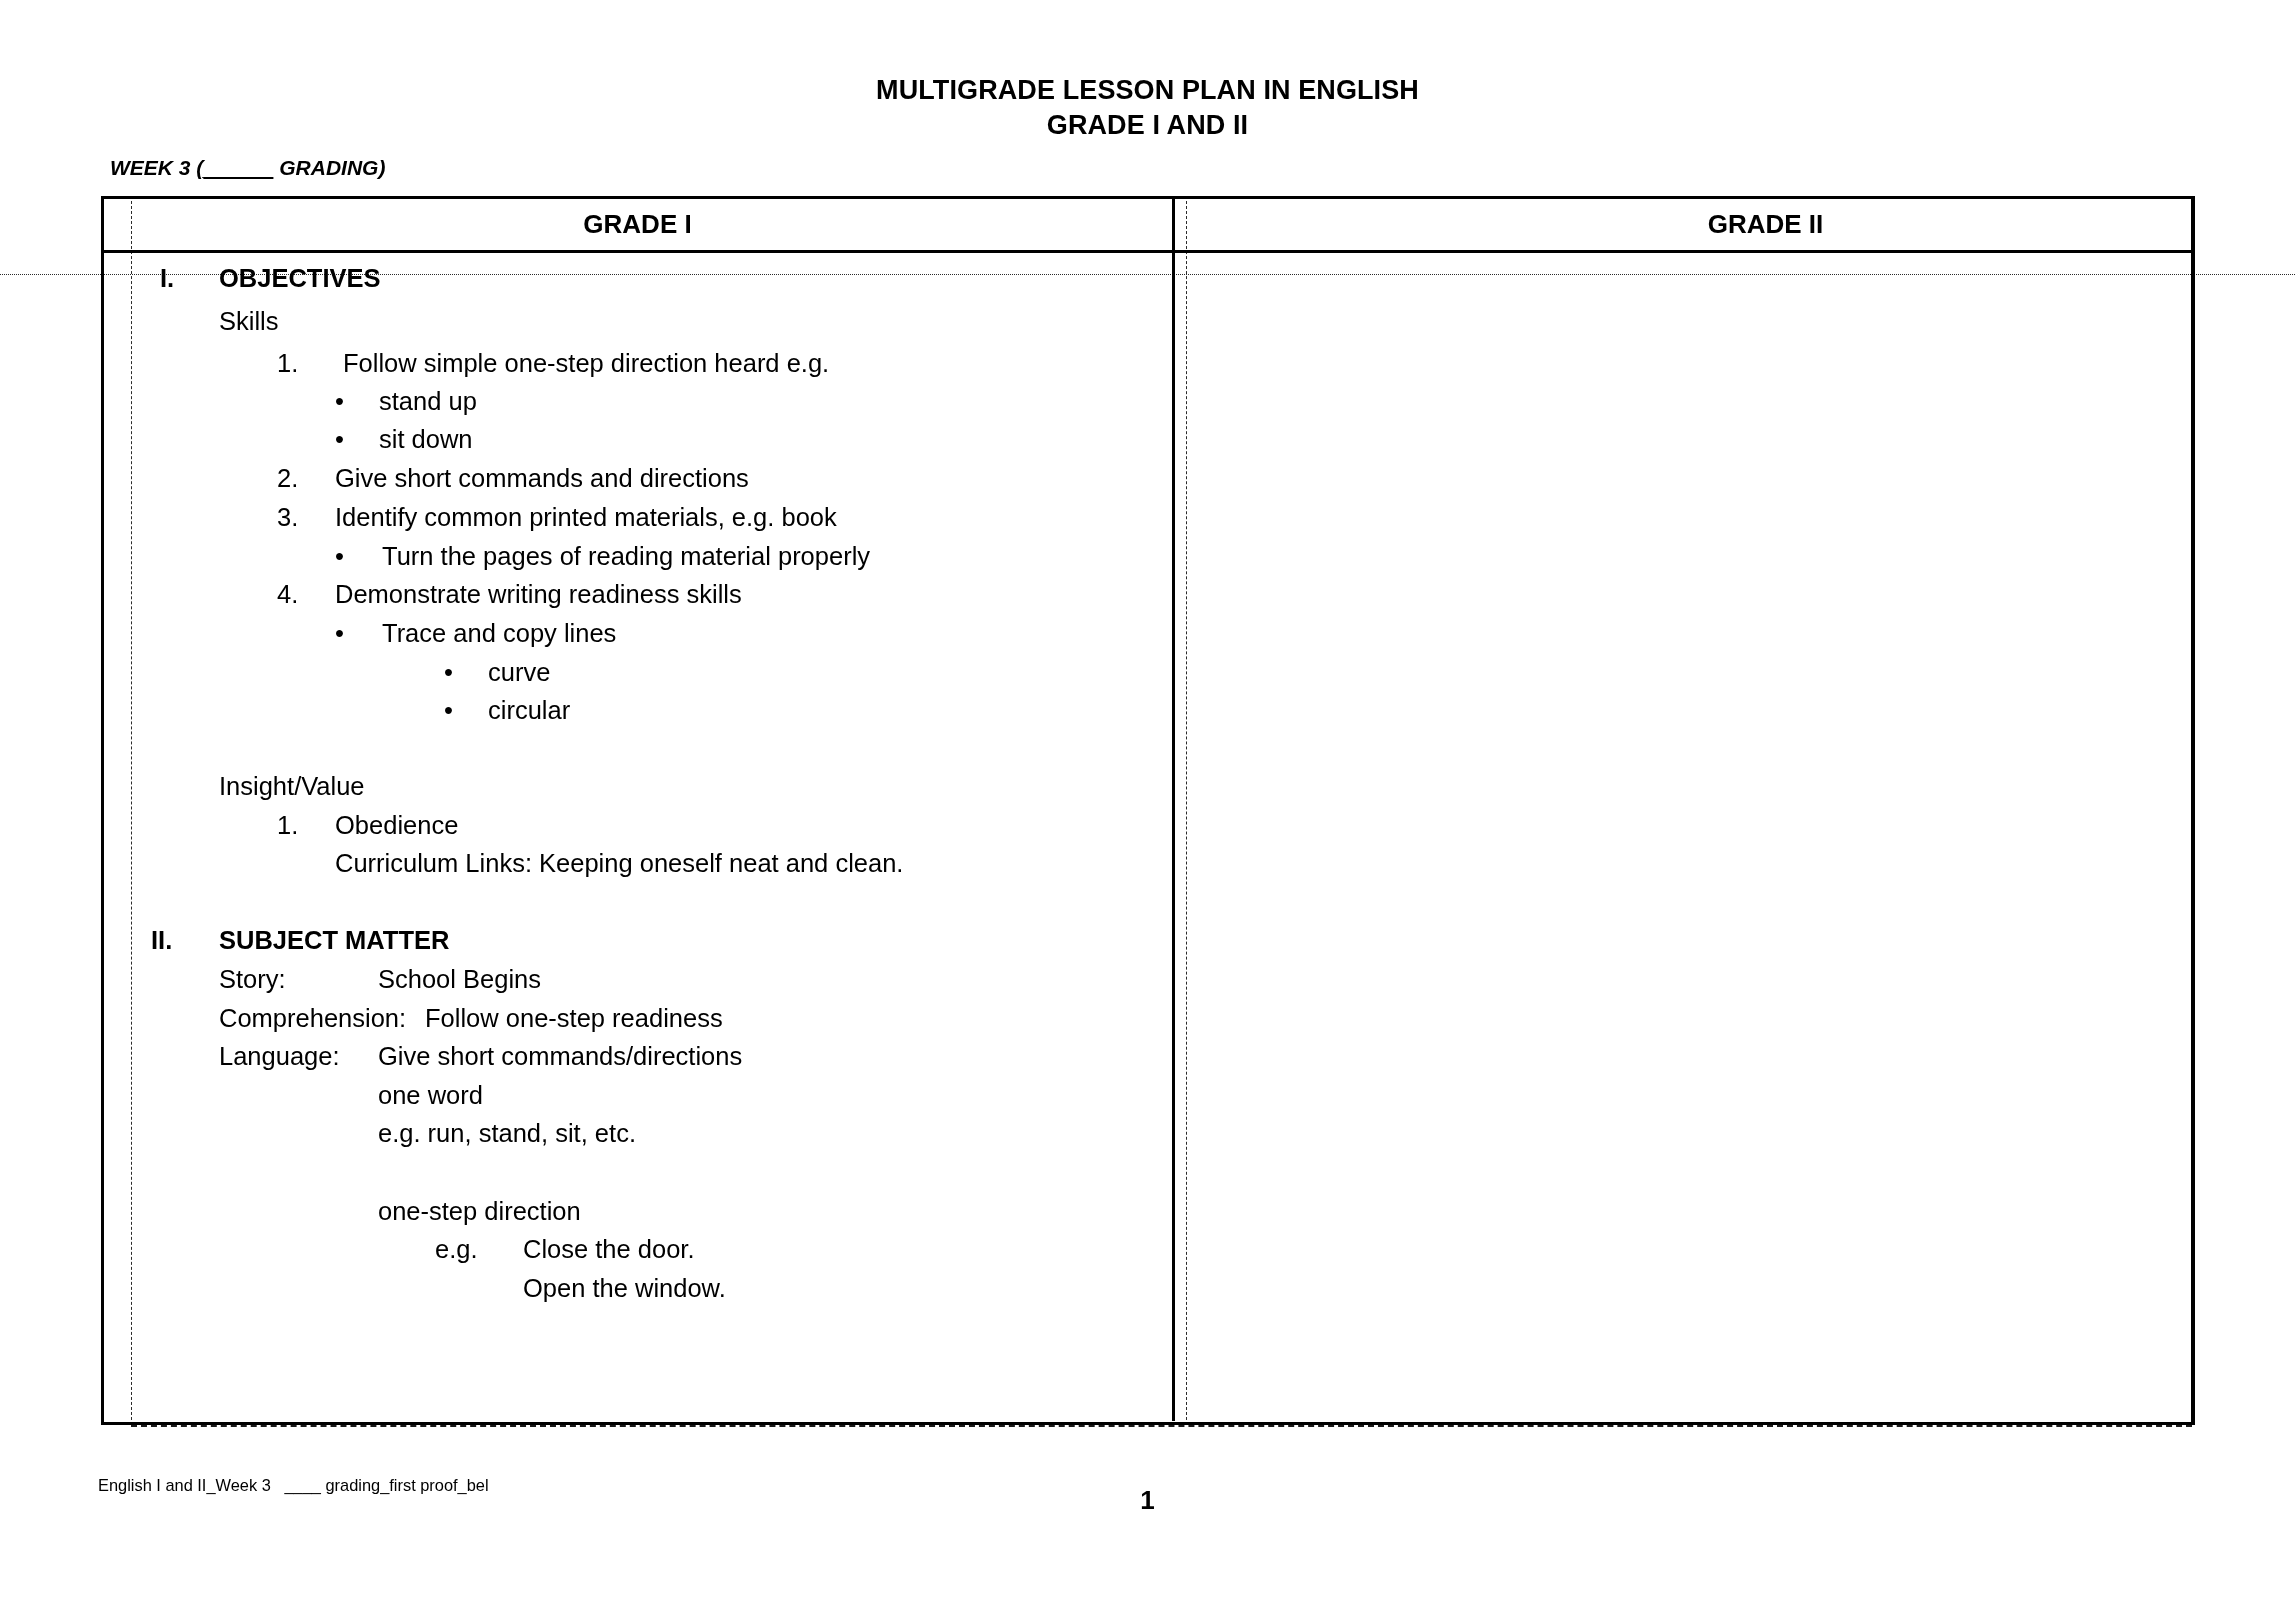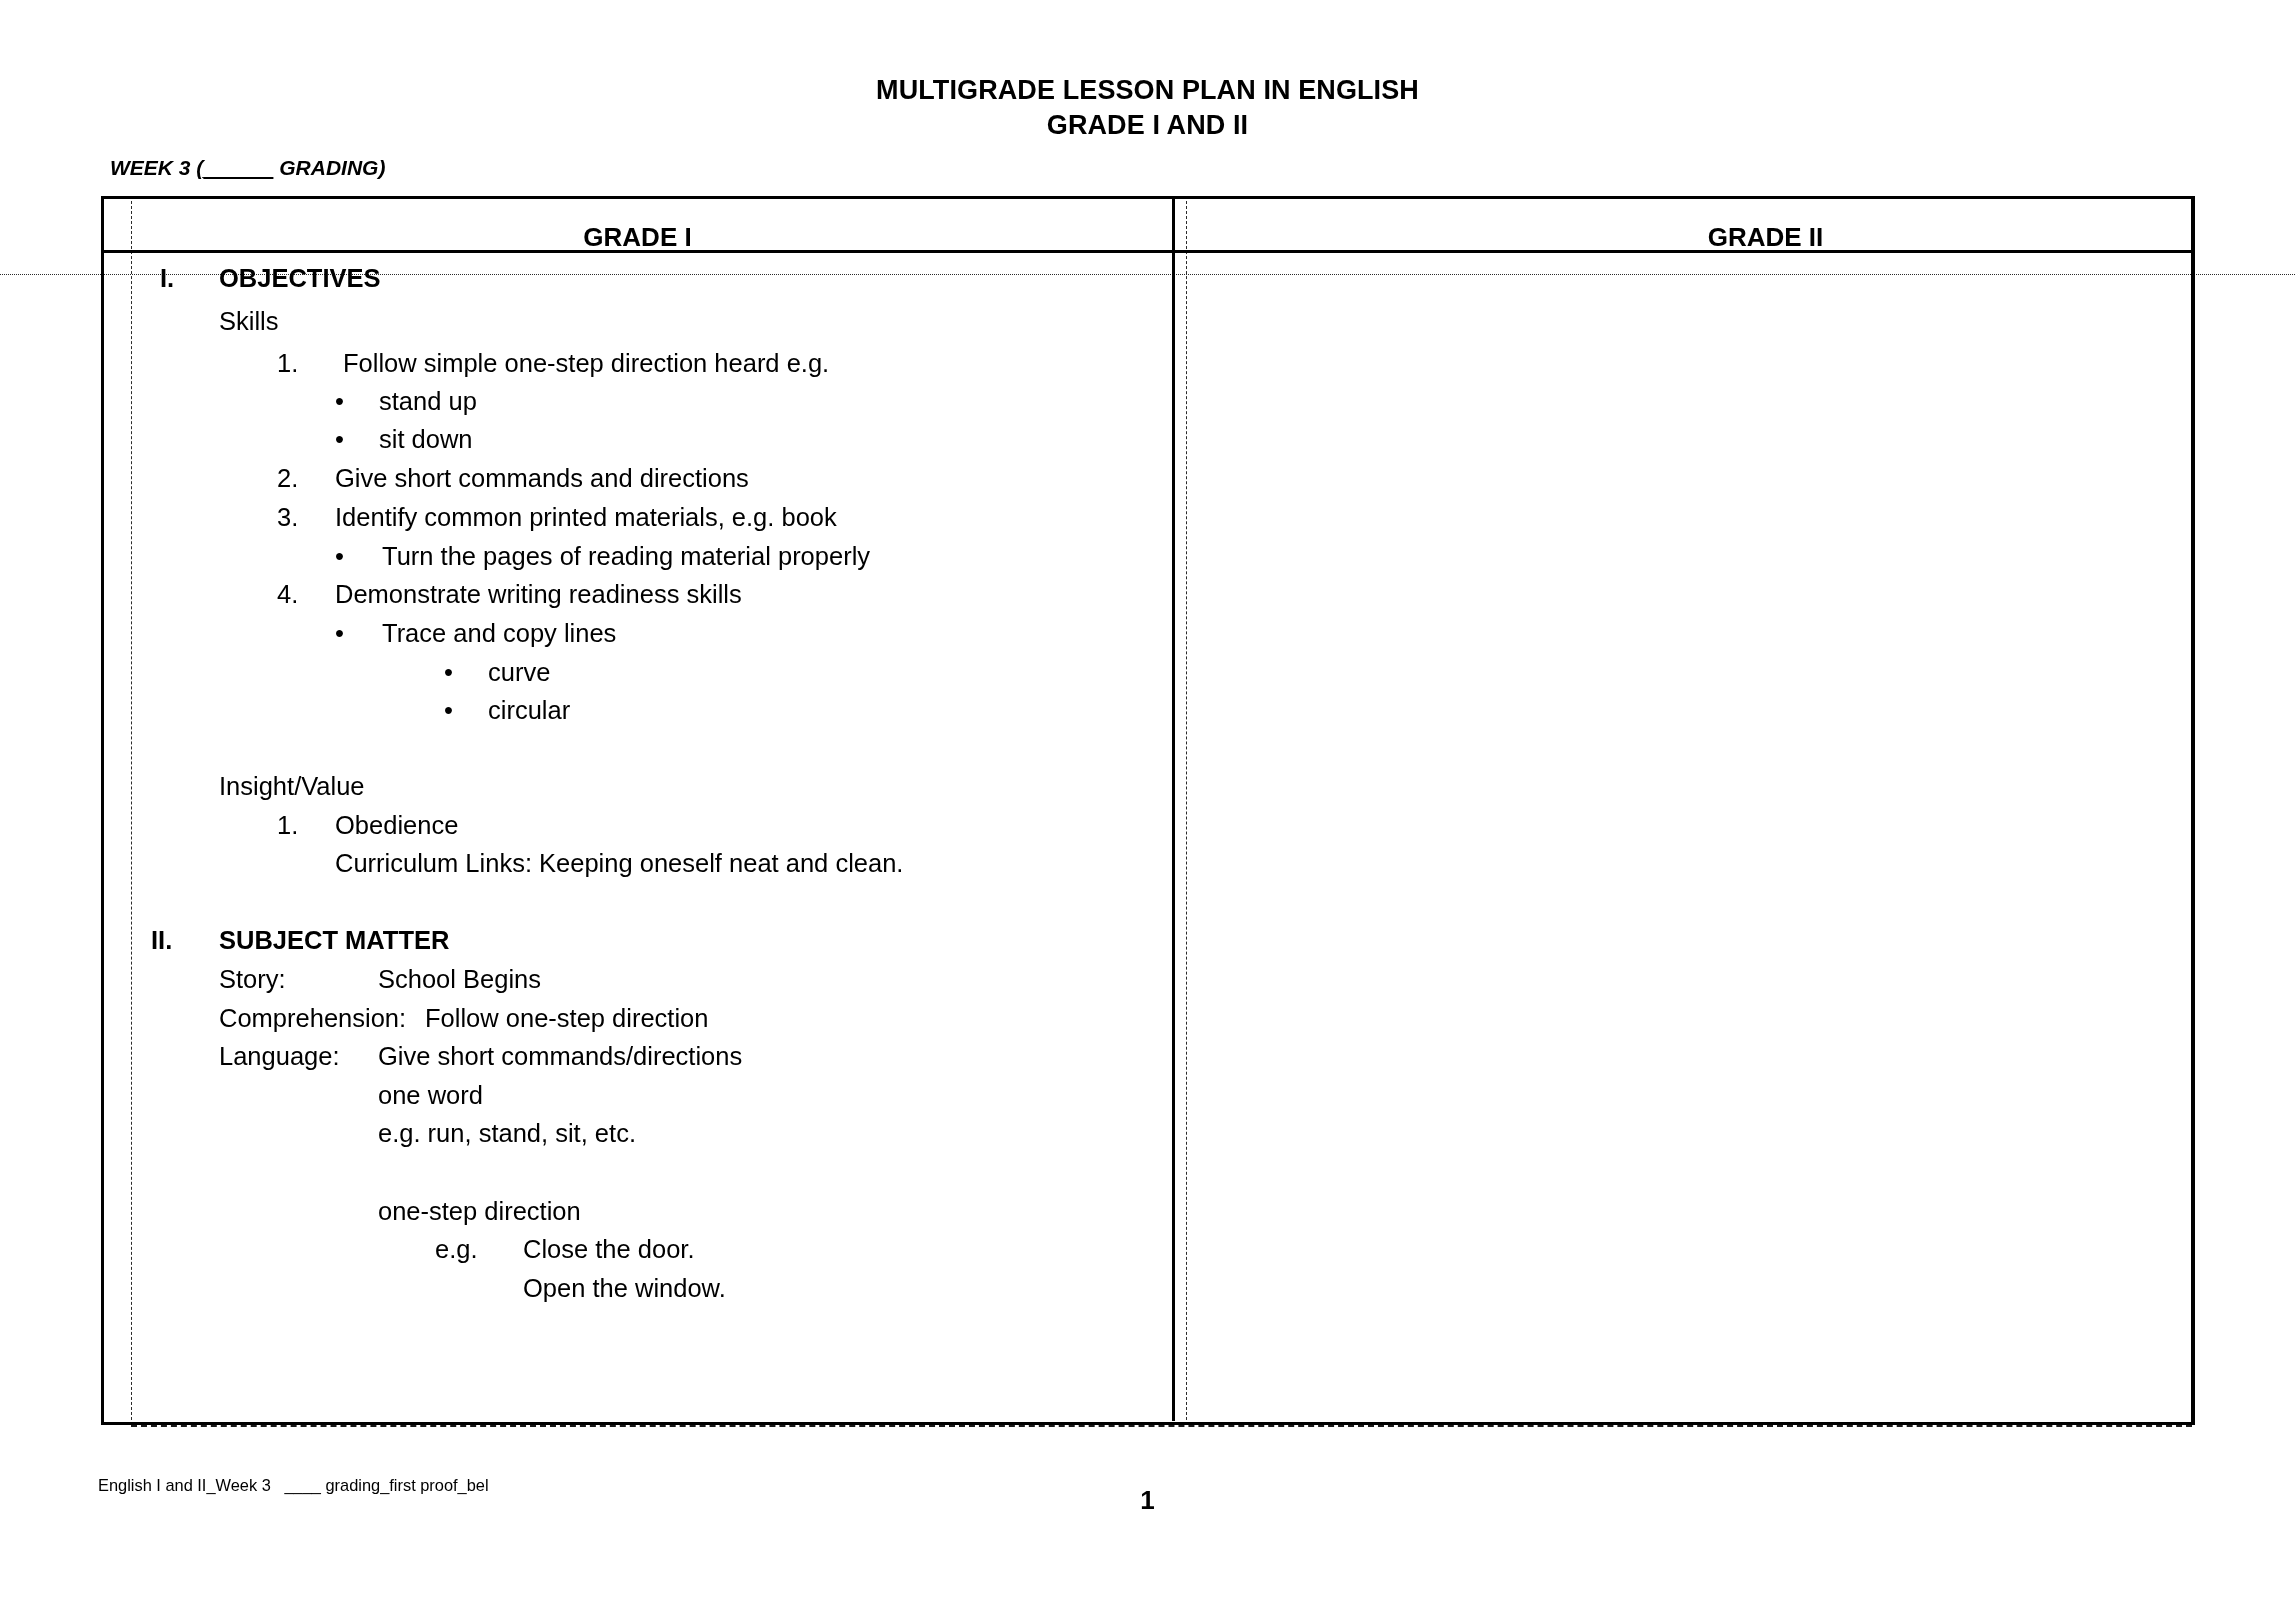--- a/index.html
+++ b/index.html
@@ -92,21 +92,20 @@
     border-bottom: 3.3px solid #000;
   }
   .th {
     position: absolute;
     top: 0;
     height: 51px;
     line-height: 51px;
     text-align: center;
     font-size: 26px;
     font-weight: bold;
-    margin-top: 13px;
   }
   .th-g1 { left: 0;      width: 1067px; }
   .th-g2 { left: 1071px; width: 1181px; }
   .col-divider {
     position: absolute;
     left: 1068px;
     top: 0;
     width: 0;
     height: 1222px;
     border-left: 3.9px solid #000;
@@ -221,21 +220,21 @@
     <div class="txt" style="left:231px; top:556px;">Obedience</div>
     <div class="txt" style="left:231px; top:594px;">Curriculum Links: Keeping oneself neat and clean.</div>
 
     <div class="txt b" style="left:47px;  top:671px;">II.</div>
     <div class="txt b" style="left:115px; top:671px;">SUBJECT MATTER</div>
 
     <div class="txt" style="left:115px; top:710px;">Story:</div>
     <div class="txt" style="left:274px; top:710px;">School Begins</div>
 
     <div class="txt" style="left:115px; top:749px;">Comprehension:</div>
-    <div class="txt" style="left:321px; top:749px;">Follow one-step direction</div>
+    <div class="txt" style="left:321px; top:749px;">Follow one-step readiness</div>
 
     <div class="txt" style="left:115px; top:787px;">Language:</div>
     <div class="txt" style="left:274px; top:787px;">Give short commands/directions</div>
 
     <div class="txt" style="left:274px; top:826px;">one word</div>
     <div class="txt" style="left:274px; top:864px;">e.g. run, stand, sit, etc.</div>
 
     <div class="txt" style="left:274px; top:942px;">one-step direction</div>
 
     <div class="txt" style="left:331px; top:980px;">e.g.</div>

